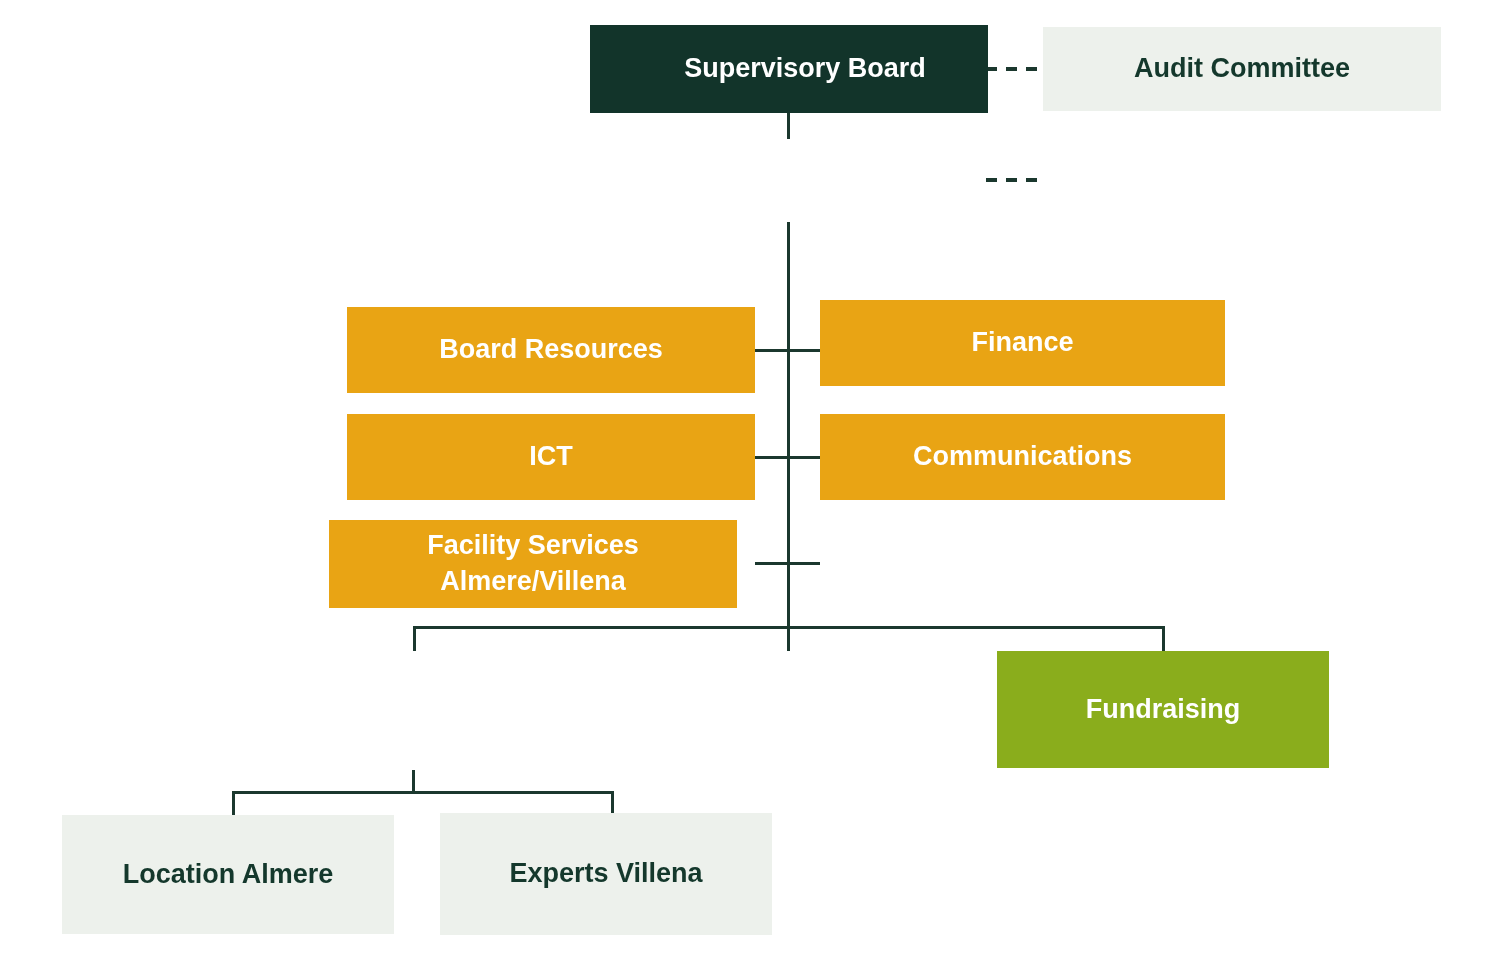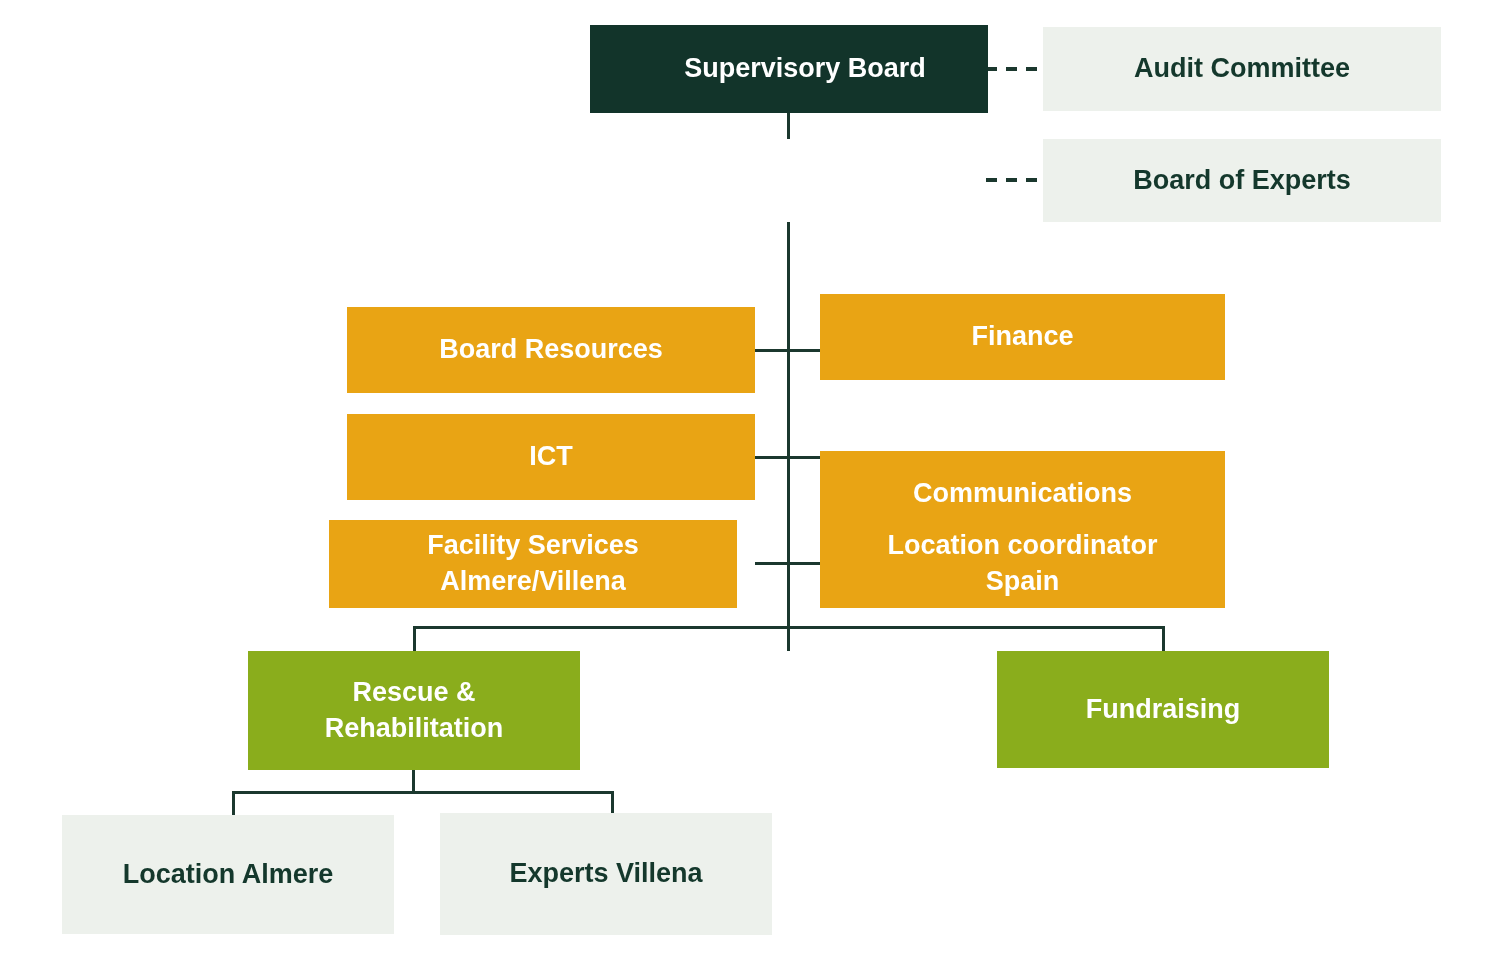--- a/index.html
+++ b/index.html
@@ -67,49 +67,38 @@
   <div class="line" style="left:232px; top:791px; width:3px; height:27px;"></div>
   <div class="line" style="left:611px; top:791px; width:3px; height:25px;"></div>
 
   <div class="box dark" style="left:590px; top:25px; width:398px; height:88px;">
     <span>Supervisory Board</span>
   </div>
   <div class="box light" style="left:1043px; top:27px; width:398px; height:84px;">
     <span>Audit Committee</span>
   </div>
 
-  <div class="box light" style="left:1043px; top:139px; width:398px; height:83px;">
-    <span>Board of Experts</span>
-  </div>
 
   <div class="box orange" style="left:347px; top:307px; width:408px; height:86px;">
     <span>Board Resources</span>
   </div>
-  <div class="box orange" style="left:820px; top:294px; width:405px; height:86px;">
+  <div class="box orange" style="left:820px; top:300px; width:405px; height:86px;">
     <span>Finance</span>
   </div>
   <div class="box orange" style="left:347px; top:414px; width:408px; height:86px;">
     <span>ICT</span>
   </div>
-  <div class="box orange" style="left:820px; top:414px; width:405px; height:86px;margin-top:37px;">
+  <div class="box orange" style="left:820px; top:414px; width:405px; height:86px;">
     <span>Communications</span>
   </div>
   <div class="box orange" style="left:329px; top:520px; width:408px; height:88px;">
     <span>Facility Services
 Almere/Villena</span>
   </div>
-  <div class="box orange" style="left:820px; top:520px; width:405px; height:88px;">
-    <span>Location coordinator
-Spain</span>
-  </div>
 
-  <div class="box lime" style="left:248px; top:651px; width:332px; height:119px;">
-    <span>Rescue &amp;
-Rehabilitation</span>
-  </div>
   <div class="box lime" style="left:997px; top:651px; width:332px; height:117px;">
     <span>Fundraising</span>
   </div>
 
   <div class="box light" style="left:62px; top:815px; width:332px; height:119px;">
     <span>Location Almere</span>
   </div>
   <div class="box light" style="left:440px; top:813px; width:332px; height:122px;">
     <span>Experts Villena</span>
   </div>

